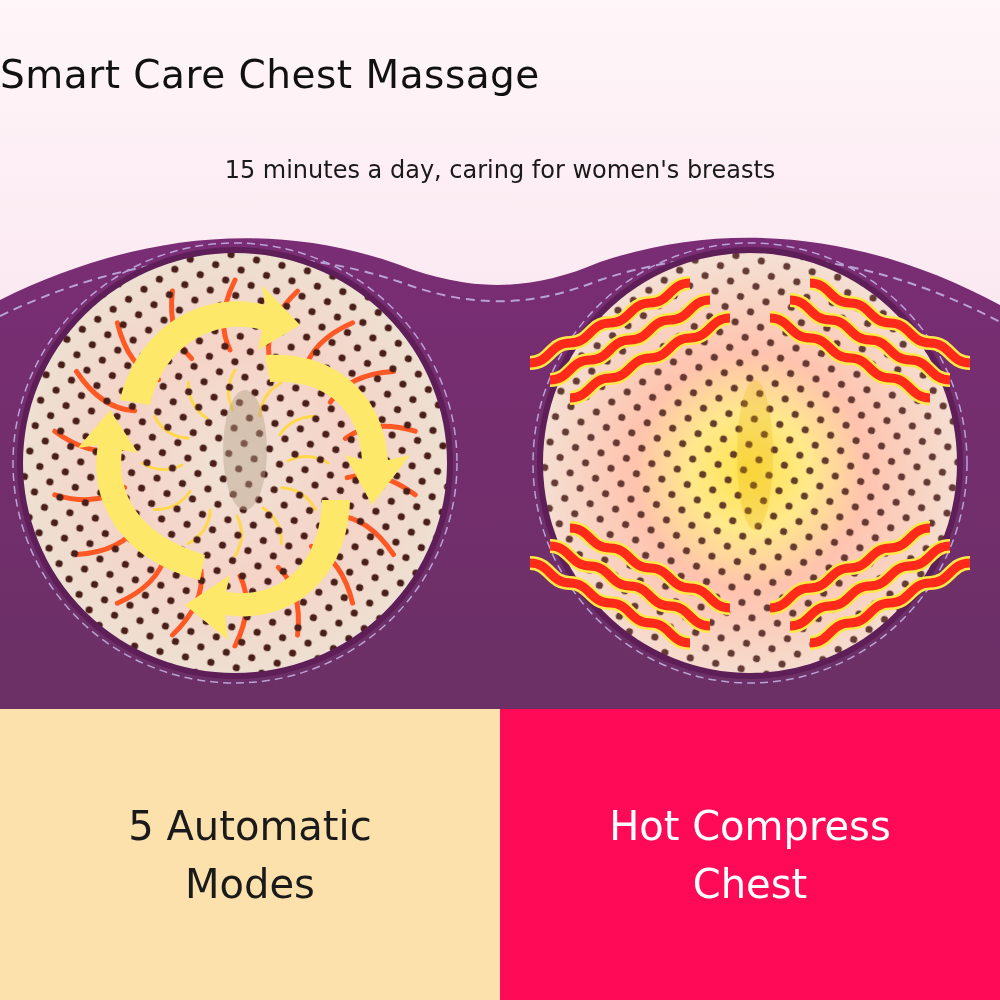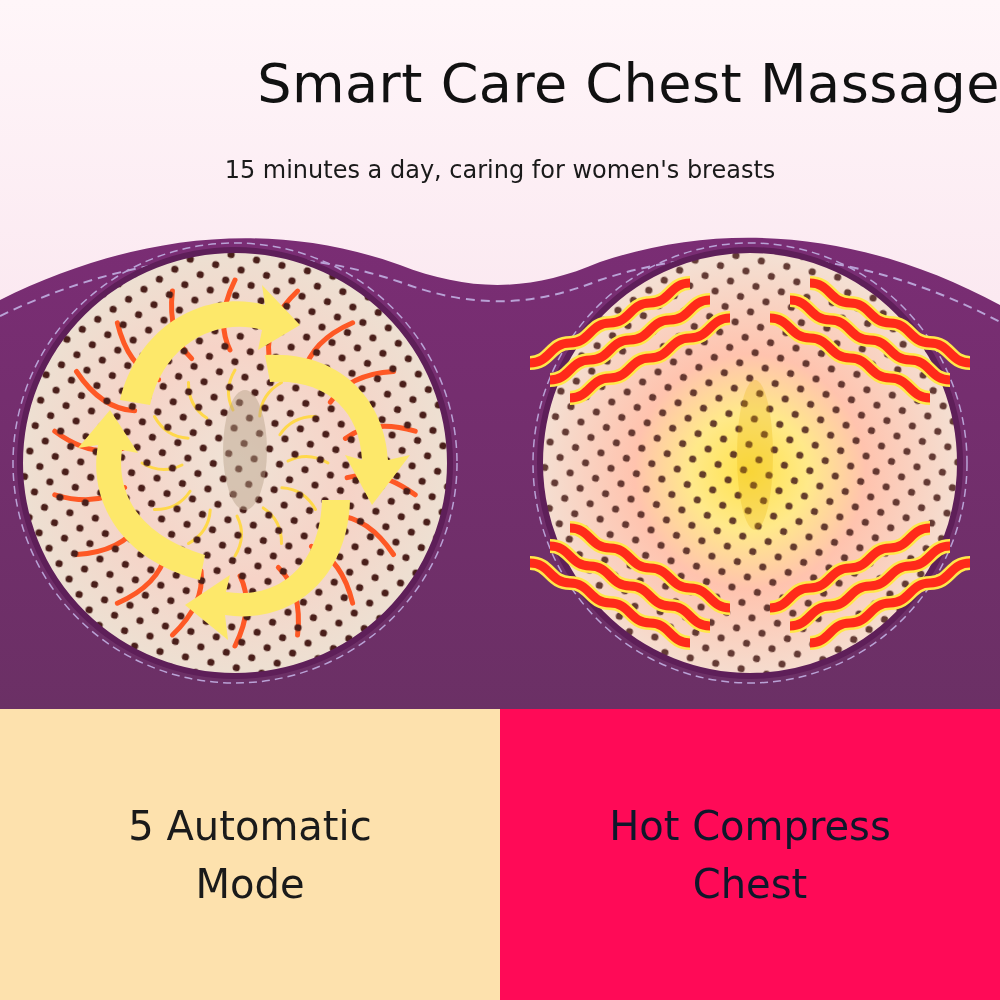--- a/index.html
+++ b/index.html
@@ -1,29 +1,29 @@
 <!DOCTYPE html>
 <html><head>
   <meta charset="utf-8">
   <style>
     html, body { margin: 0; padding: 0; }
     body { width: 1000px; height: 1000px; overflow: hidden; background: #fdf2f7; font-family: "DejaVu Sans", "Liberation Sans", sans-serif; }
     .page { position: relative; width: 1000px; height: 1000px; }
     .top { position: absolute; left: 0; top: 0; width: 1000px; height: 300px;
       background: linear-gradient(#fff6f9, #fbe9f1); }
-    .title { position: absolute; left: 0; right: 0; top: 52px; text-align: right;
-      font-size: 54px; color: #111; letter-spacing: 0.5px; font-weight: normal; }
+    .title { position: absolute; left: 0; right: 0; top: 52px; text-align: left;
+      font-size: 39px; color: #111; letter-spacing: 0.5px; font-weight: normal; }
     .subtitle { position: absolute; left: 0; right: 0; top: 156px; text-align: center;
       font-size: 24px; color: #1a1a1a; }
     .product { position: absolute; left: 0; top: 220px; width: 1000px; height: 490px; }
     .panels { position: absolute; left: 0; top: 709px; width: 1000px; height: 291px; display: flex; }
     .panel { width: 500px; height: 291px; display: flex; align-items: center; justify-content: center;
       text-align: center; font-size: 40px; line-height: 58px; }
     .panel-left { background: #fde1ad; color: #1a1a1a; }
-    .panel-right { background: #ff0a57; color: #0f172a; }
+    .panel-right { background: #ff0a57; color: #ffffff; }
     .panel span { display: block; }
   </style>
 </head>
 <body>
 
 <div class="page">
   <div class="top">
     <div class="title">Smart Care Chest Massage</div>
     <div class="subtitle">15 minutes a day, caring for women's breasts</div>
   </div>
@@ -146,21 +146,21 @@
         <path d="M790 626 c20 0 20 -20 40 -20 s20 -20 40 -20 s20 -20 40 -20 s20 -20 40 -20"></path>
         <path d="M770 608 c20 0 20 -20 40 -20 s20 -20 40 -20 s20 -20 40 -20 s20 -20 40 -20"></path>
       </g>
     </g>
   </svg>
 
   <div class="panels">
     <div class="panel panel-left">
       <div>
         <span>5 Automatic</span>
-        <span>Mode</span>
+        <span>Modes</span>
       </div>
     </div>
     <div class="panel panel-right">
       <div>
         <span>Hot Compress</span>
         <span>Chest</span>
       </div>
     </div>
   </div>
 </div>

